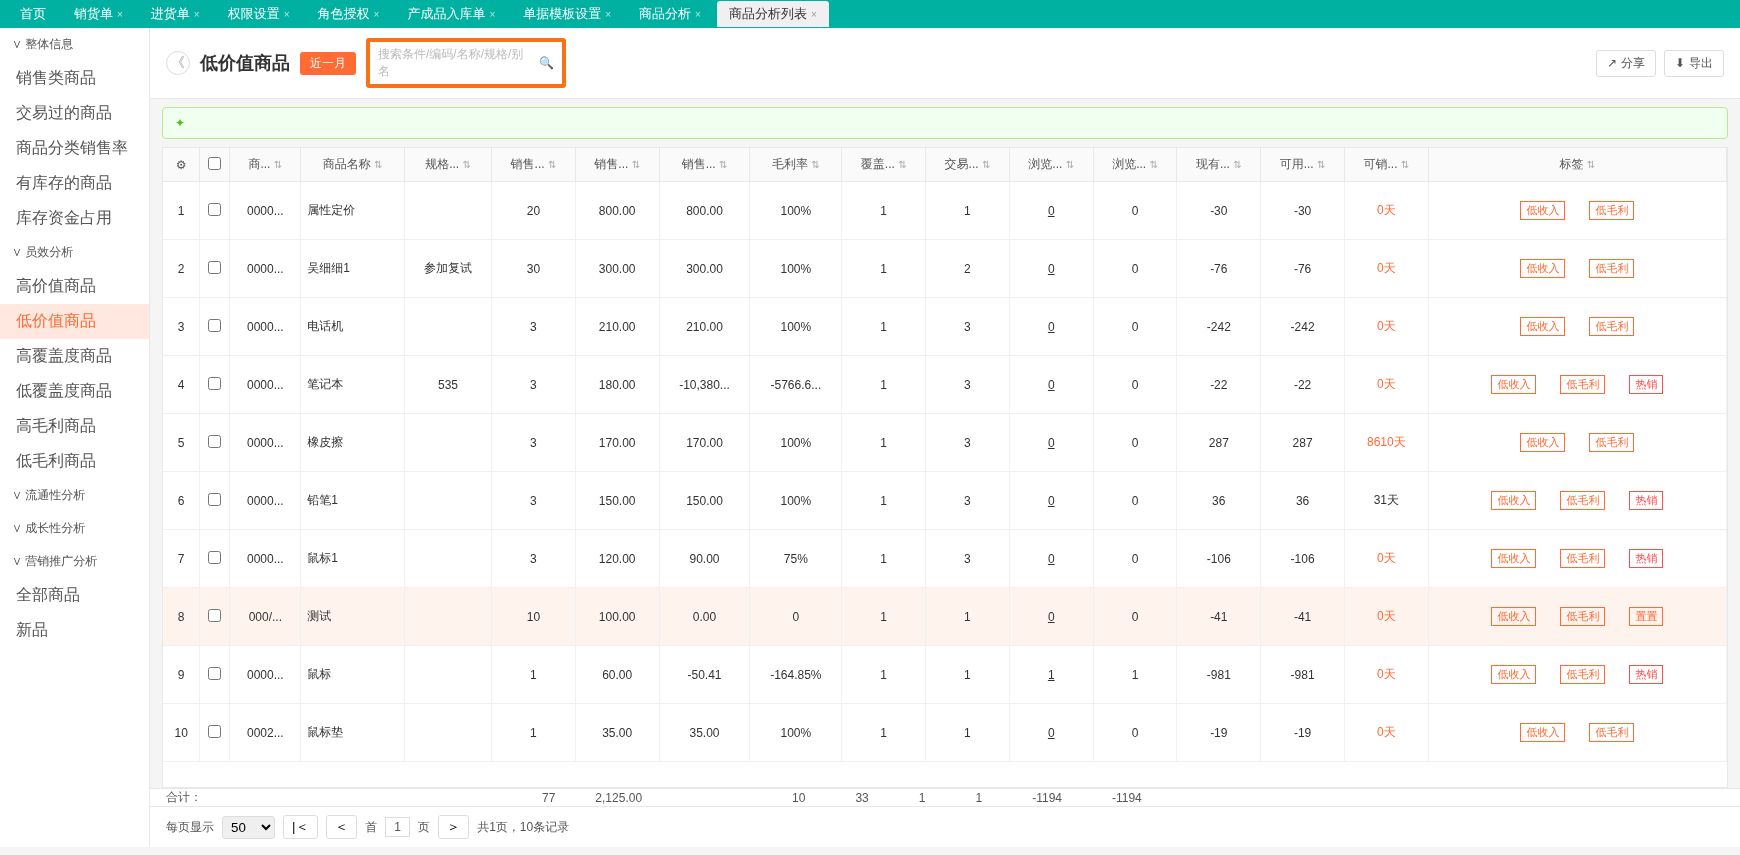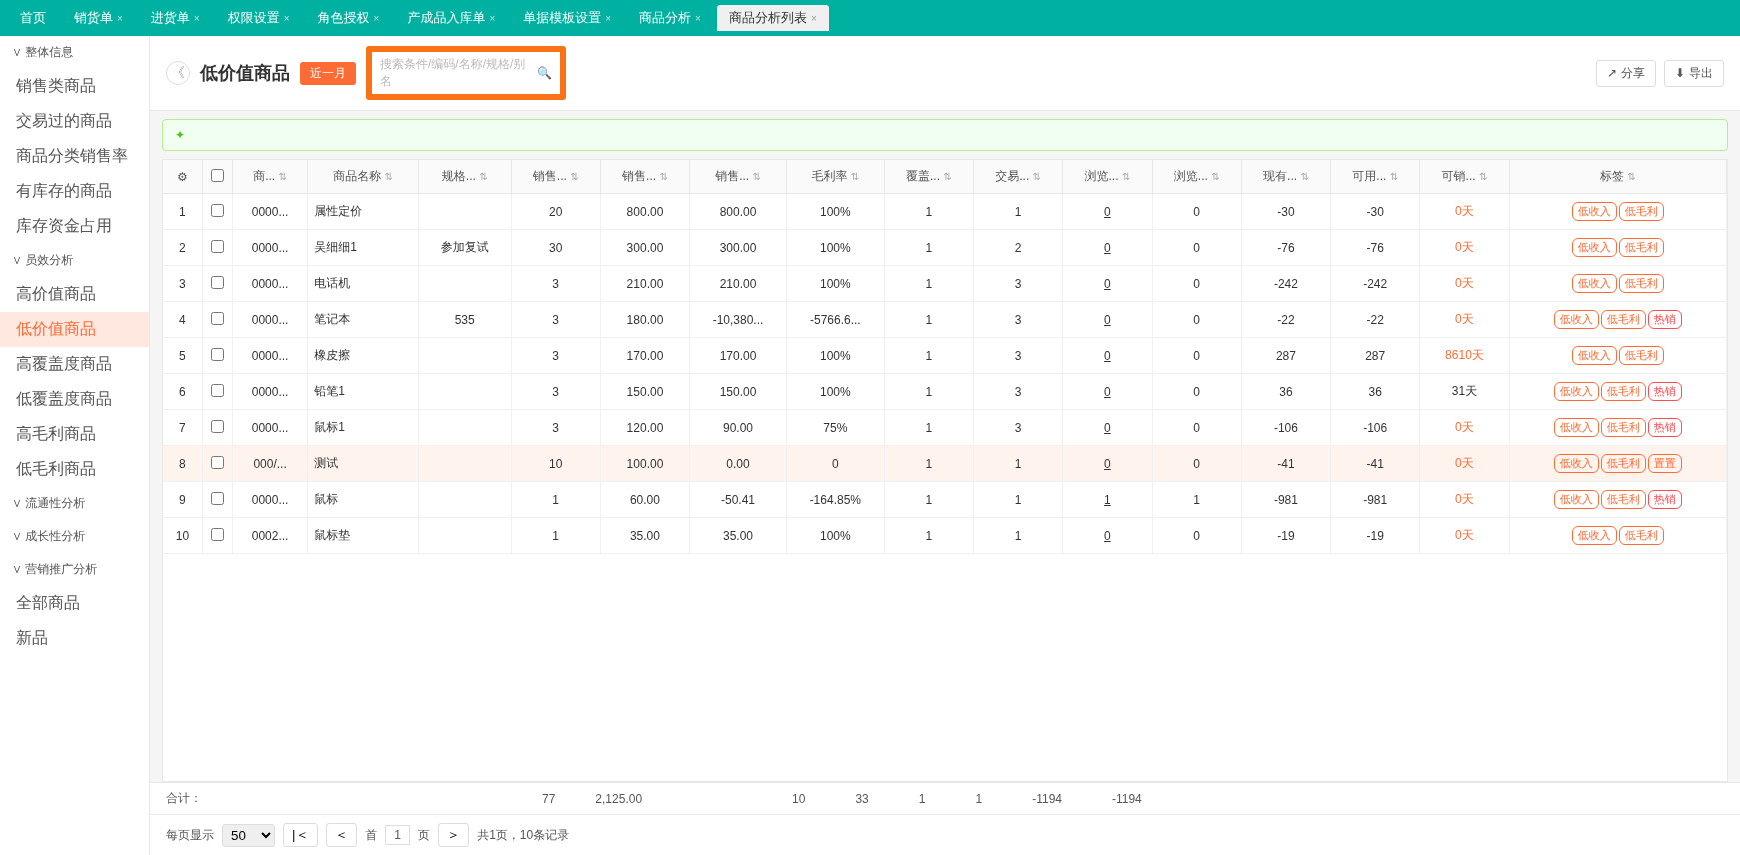--- a/index.html
+++ b/index.html
@@ -3,21 +3,21 @@
   <meta charset="utf-8">
   <style>
     * { box-sizing: border-box; margin: 0; padding: 0; }
     body { font-family: 'Microsoft YaHei', Arial, sans-serif; font-size: 12px; background: #f5f5f5; overflow: hidden; }
 
     
     .top-nav {
       background: #00b0a0;
       display: flex;
       align-items: center;
-      height: 36px;
+      height: 28px;
       padding: 0 8px;
       color: white;
       gap: 4px;
     }
     .nav-item {
       padding: 4px 12px;
       cursor: pointer;
       border-radius: 3px 3px 0 0;
       display: flex;
       align-items: center;
@@ -86,21 +86,21 @@
     }
     .filter-btn {
       background: #ff6b35;
       color: white;
       padding: 3px 10px;
       border-radius: 3px;
       font-size: 12px;
       cursor: pointer;
     }
     .search-box {
-      border: 6px solid #f97316;
+      border: 4px solid #f97316;
       border-radius: 3px;
       padding: 4px 8px;
       width: 200px;
       font-size: 12px;
       color: #999;
       display: flex;
       align-items: center;
       gap: 4px;
     }
     .action-btns {
@@ -167,39 +167,39 @@
     tbody tr.highlighted { background: #fff3ee; }
     tbody td {
       padding: 7px 6px;
       border-right: 1px solid #f0f0f0;
       text-align: center;
       color: #333;
     }
     .tag {
       display: inline-block;
       padding: 1px 5px;
-      border-radius: 6px;
+      border-radius: 0;
       font-size: 11px;
-      margin: 1px;
+      margin: 12px;
     }
     .tag-orange { color: #ff6b35; border: 1px solid #ff6b35; }
     .tag-red { color: #ff4d4f; border: 1px solid #ff4d4f; }
     .zero-day { color: #ff6b35; }
     .underline { text-decoration: underline; cursor: pointer; }
     .checkbox-cell { width: 30px; }
 
     
     .footer {
       background: white;
       border-top: 1px solid #e8e8e8;
     }
     .total-row {
       display: flex;
       align-items: center;
-      padding: 7px 16px;
+      padding: 0 16px;
       font-size: 12px;
       color: #555;
       border-bottom: 1px solid #e8e8e8;
       gap: 20px;
     }
     .pagination {
       display: flex;
       align-items: center;
       justify-content: flex-start;
       padding: 8px 16px;

